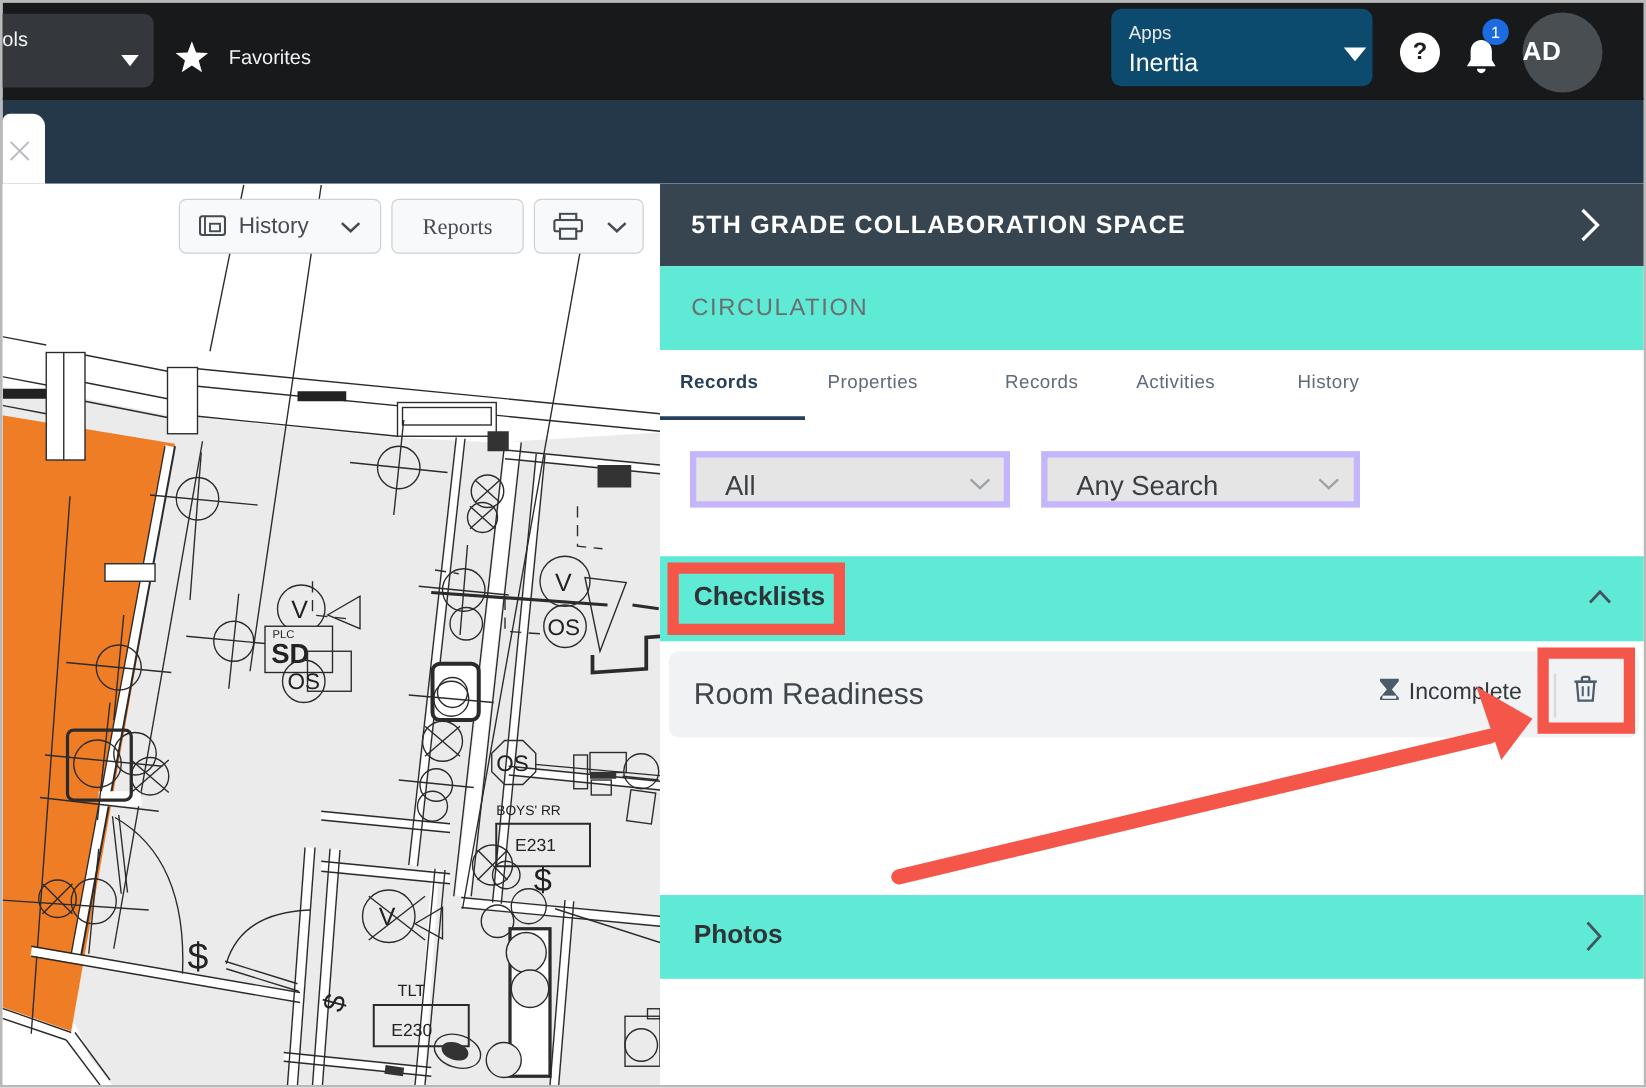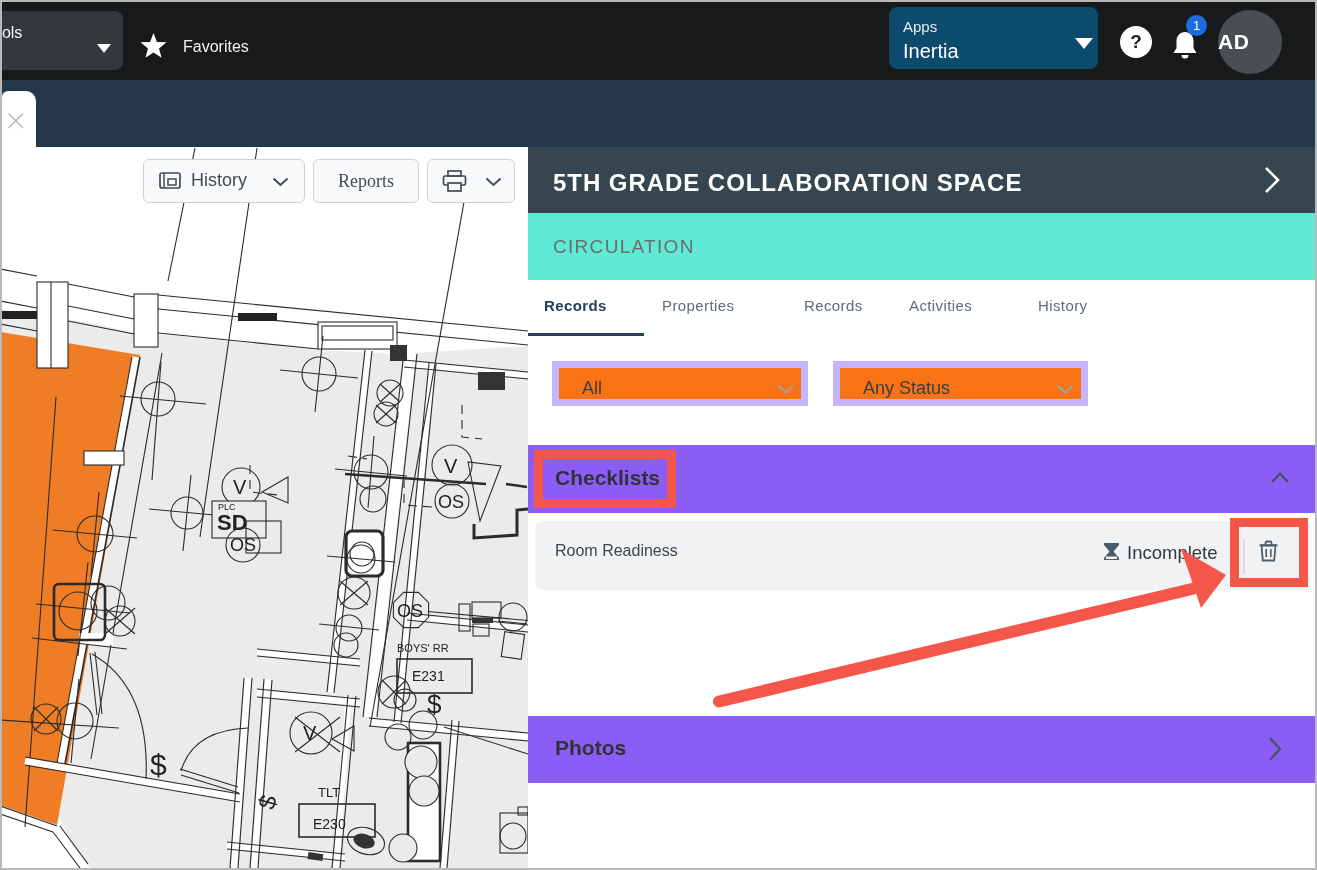--- a/index.html
+++ b/index.html
@@ -23,35 +23,35 @@
   #bar2{left:2px;top:78px;width:1313px;height:69px;background:#24384a;}
   #tabx{left:0px;top:13px;width:34px;height:56px;background:#fff;border-radius:6px 10px 0 0;}
   
   .pbtn{background:#f8f9fa;border:1px solid #ccd1d5;border-radius:6px;height:44px;box-sizing:border-box;color:#454b52;font-size:18px;z-index:5;}
   #btnCallouts{left:143px;top:159px;width:162px;}
   #btnReports{left:313px;top:159px;width:106px;text-align:center;line-height:42px;font-family:Liberation Serif, serif;}
   #btnPrint{left:427px;top:159px;width:88px;}
   
   #rpanel{left:528px;top:147px;width:787px;height:721px;background:#fff;}
   #rhead{left:0;top:0;width:787px;height:66px;background:#36454f;color:#fff;}
-  #rhead .t{position:absolute;left:25px;top:22px;font-size:24px;font-weight:bold;letter-spacing:.95px;}
+  #rhead .t{position:absolute;left:25px;top:22px;font-size:20px;font-weight:bold;letter-spacing:.95px;}
   #circ{left:0;top:66px;width:787px;height:67px;background:#5eead4;color:#6a6e71;}
   #circ .t{position:absolute;left:25px;top:23px;font-size:19px;letter-spacing:1.3px;}
   .tab{position:absolute;top:150px;font-size:15px;letter-spacing:.4px;color:#5d6b7a;}
   #tR{left:16px;color:#25405a;font-weight:bold;}
   #tUL{left:0px;top:186px;width:116px;height:3px;background:#25405a;}
-  .dd{position:absolute;top:214px;height:45px;border:7px solid #c4b5fd;background:#f97316;box-sizing:border-box;font-size:18px;color:#3a3f45;}
+  .dd{position:absolute;top:214px;height:45px;border:5px solid #c4b5fd;background:#e5e5e5;box-sizing:border-box;font-size:22px;color:#3a3f45;}
   .dd span{position:absolute;left:23px;top:10px;}
   #dd1{left:24px;width:256px;}
   #dd2{left:305px;width:255px;}
-  .secbar{position:absolute;left:0;width:787px;background:#8b5cf6;}
+  .secbar{position:absolute;left:0;width:787px;background:#5eead4;}
   #secCk{top:298px;height:68px;}
   #secCk .t{position:absolute;left:27px;top:21px;font-size:21px;font-weight:bold;color:#2f3337;}
   #rowRR{left:7px;top:374px;width:776px;height:69px;background:#f1f2f4;border-radius:8px;}
-  #rowRR .t{position:absolute;left:20px;top:21px;font-size:16px;color:#3f454b;}
+  #rowRR .t{position:absolute;left:20px;top:21px;font-size:24px;color:#3f454b;}
   #rowRR .inc{position:absolute;left:592px;top:21px;font-size:18.5px;color:#32383d;}
   #rowRR .sep{position:absolute;left:708px;top:18px;width:2px;height:35px;background:#d8dadc;}
   #secPh{top:569px;height:67px;}
   #secPh .t{position:absolute;left:27px;top:20px;font-size:21px;font-weight:bold;color:#2f3337;}
   
   .redbox{position:absolute;border:9px solid #f5564a;z-index:20;}
   #red1{left:534px;top:450px;width:142px;height:58px;box-sizing:border-box;}
   #red2{left:1230px;top:518px;width:78px;height:69px;box-sizing:border-box;}
   svg{display:block;}
 </style>
@@ -360,21 +360,21 @@
   <span class="tab" style="left:276px;">Records</span>
   <span class="tab" style="left:381px;">Activities</span>
   <span class="tab" style="left:510px;">History</span>
   <div class="dd" id="dd1">
       <span>All</span>
     <svg style="position:absolute;left:218px;top:16px" width="18" height="11" viewBox="0 0 18 11">
         <polyline points="1.5,1.5 9,8.5 16.5,1.5" fill="none" stroke="#9aa2a8" stroke-width="1.8"></polyline>
       </svg>
   </div>
   <div class="dd" id="dd2">
-      <span>Any Status</span>
+      <span>Any Search</span>
     <svg style="position:absolute;left:216px;top:16px" width="18" height="11" viewBox="0 0 18 11">
         <polyline points="1.5,1.5 9,8.5 16.5,1.5" fill="none" stroke="#9aa2a8" stroke-width="1.8"></polyline>
       </svg>
   </div>
   <div class="secbar" id="secCk">
       <span class="t">Checklists</span>
     <svg style="position:absolute;left:742px;top:26px" width="20" height="13" viewBox="0 0 20 13">
         <polyline points="2,11 10,2.5 18,11" fill="none" stroke="#45535f" stroke-width="2.2"></polyline>
       </svg>
   </div>

